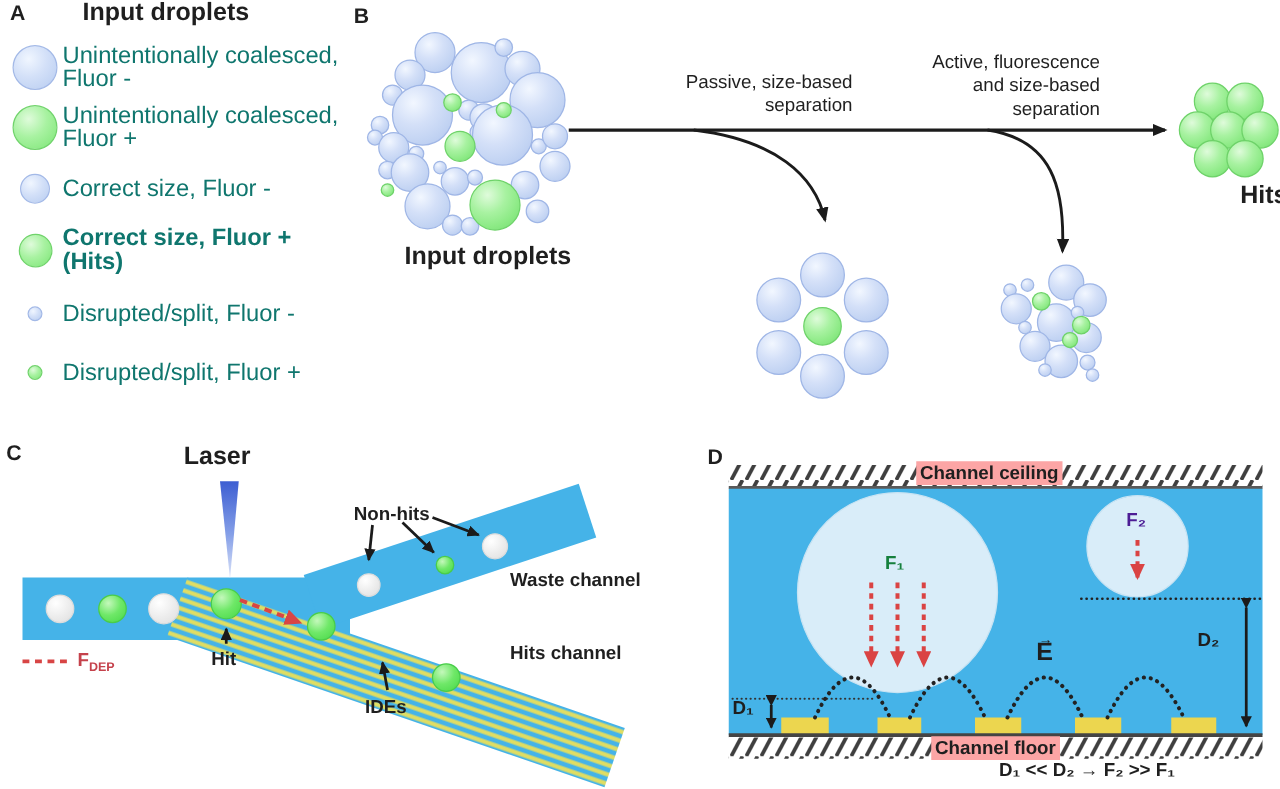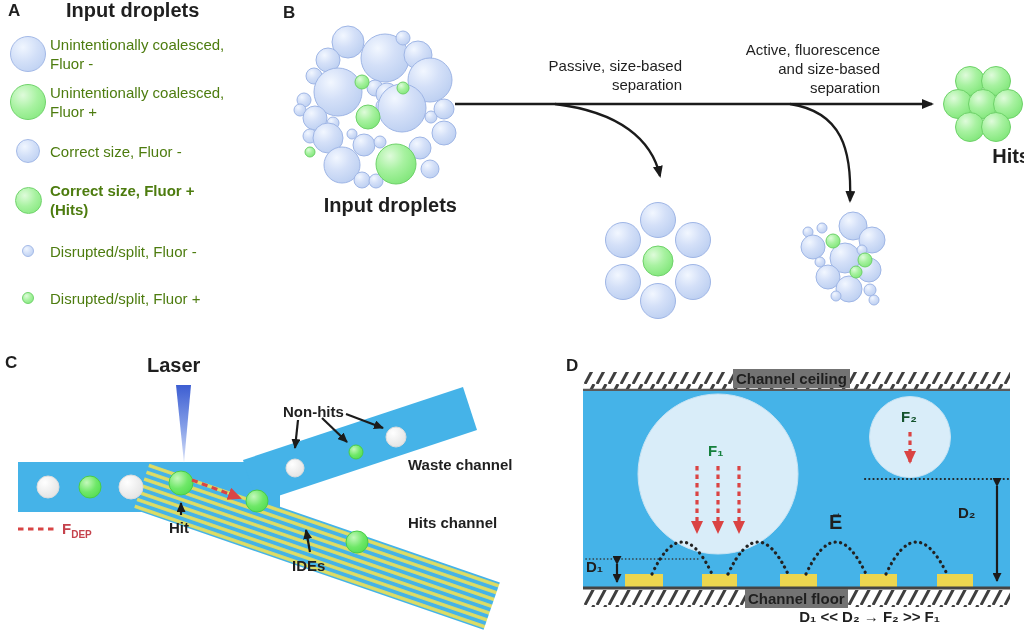--- a/index.html
+++ b/index.html
@@ -5,24 +5,24 @@
   html,body{margin:0;padding:0;background:#fff}
   #fig{position:relative;width:1024px;height:631px;background:#ffffff;
        font-family:"Liberation Sans",sans-serif;overflow:hidden}
   svg{position:absolute;display:block}
   .lbl{position:absolute;color:#1f1f1f;font-size:15px;line-height:19px;white-space:nowrap}
   .b{font-weight:700}
   .f16{font-size:20px}
   .f17{font-size:17px}
   .ctr{text-align:right;white-space:normal}
   .red{color:#c5424c}
-  .wbg{background:#737373;padding:0 3px}
+  .wbg{background:#fca5a5;padding:0 3px}
   .arow{position:absolute;left:6px;display:flex;align-items:center}
   .ic{flex:0 0 44px;width:44px;display:flex;justify-content:center}
-  .txt{font-size:15px;line-height:19px;color:#4d7c0f}
+  .txt{font-size:19px;line-height:19px;color:#0f766e}
   .dropIcon{border-radius:50%;display:inline-block}
   .dblue{background:radial-gradient(circle at 35% 30%, #f0f6ff, #d3e0f8 45%, #c1d3f3 80%, #b7cbf0);border:1px solid #a3b9e7}
   .dgreen{background:radial-gradient(circle at 35% 30%, #dffbdb, #a8f2a1 45%, #8cea85 80%, #7ee279);border:1px solid #70d36b}
 </style>
 </head>
 <body>
 
 <div id="fig">
 
   <div class="lbl b f17" style="left:8px;top:1px">A</div>
@@ -319,21 +319,21 @@
       <path d="M246,224 Q276,160 306,224"></path>
       <path d="M326,224 Q356,160 387,224"></path>
     </g>
 
     <line x1="23" y1="238" x2="450" y2="238" stroke="#444" stroke-width="3"></line>
     <rect x="23" y="240" width="427" height="17" fill="url(#dHatch)"></rect>
   </svg>
 
   <div class="lbl b wbg" style="left:733px;top:369px">Channel ceiling</div>
   <div class="lbl b" style="left:708px;top:441px;color:#15803d">F₁</div>
-  <div class="lbl b" style="left:901px;top:407px;color:#14532d">F₂</div>
+  <div class="lbl b" style="left:901px;top:407px;color:#4c1d95">F₂</div>
   <div class="lbl b" style="left:829px;top:513px">
     <span style="position:absolute;left:2px;top:-10px;font-size:11px">→</span>
     <span class="f16">E</span>
   </div>
   <div class="lbl b" style="left:958px;top:503px">D₂</div>
   <div class="lbl b" style="left:586px;top:557px">D₁</div>
   <div class="lbl b wbg" style="left:745px;top:589px">Channel floor</div>
   <div class="lbl b ctr" style="left:700px;top:607px;width:240px">D₁ &lt;&lt; D₂ → F₂ &gt;&gt; F₁</div>
 
 </div>

